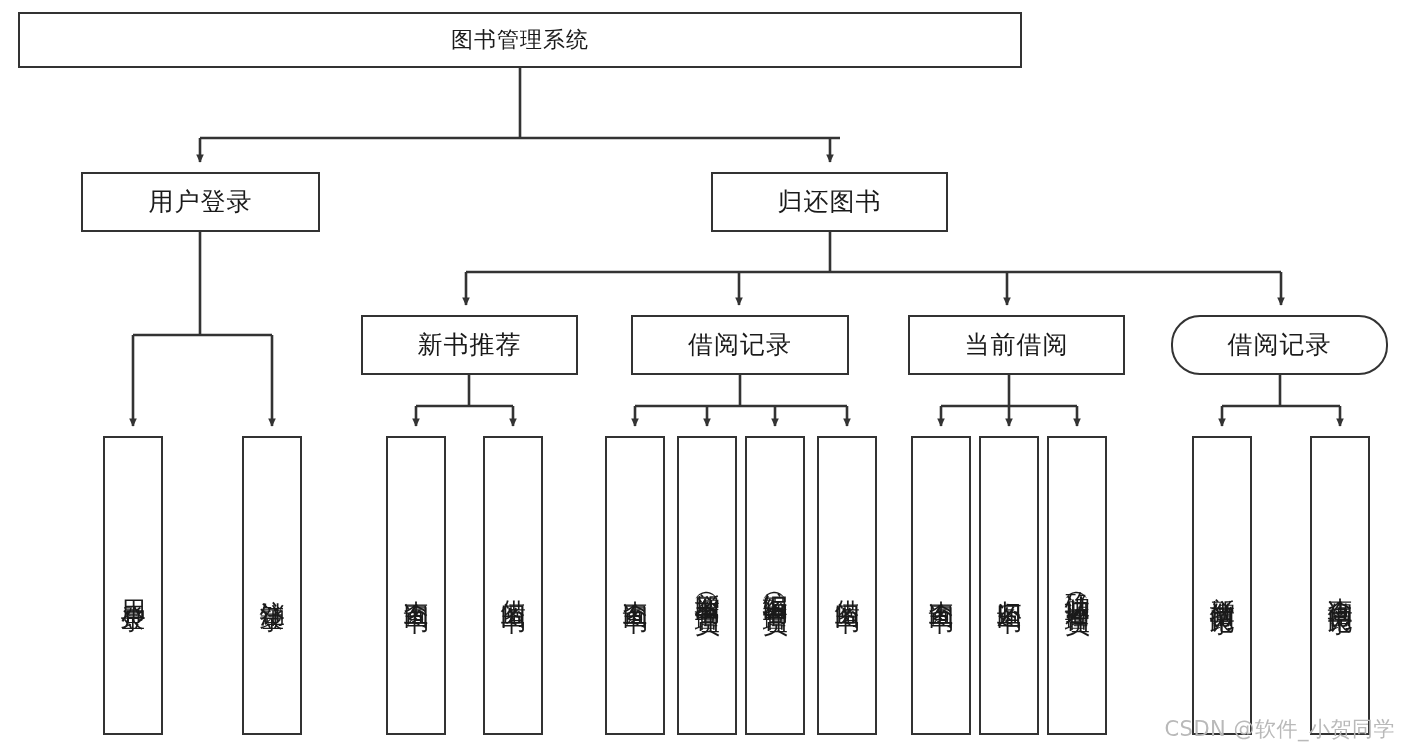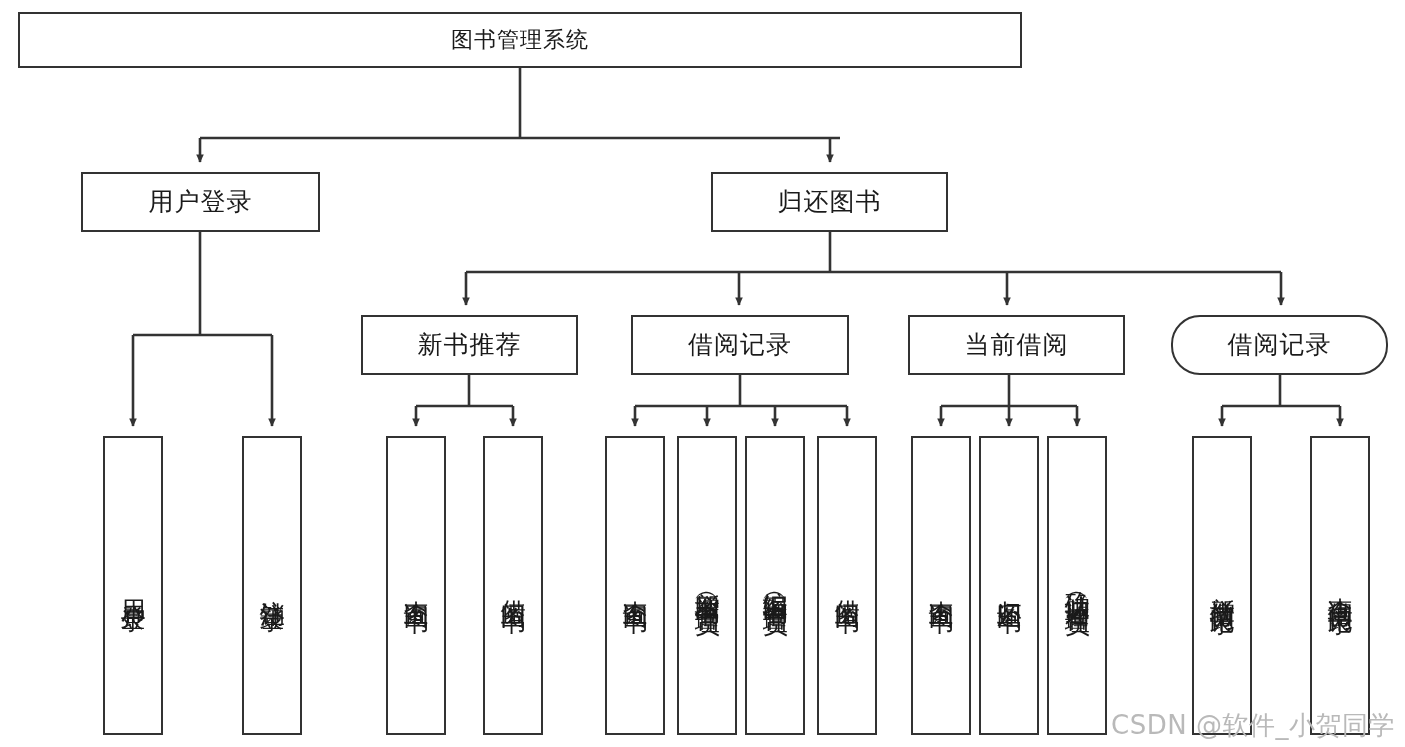--- a/index.html
+++ b/index.html
@@ -53,21 +53,21 @@
     left: 0;
     top: 0;
     width: 1405px;
     height: 747px;
     pointer-events: none;
   }
   .watermark {
     position: absolute;
     right: 10px;
     bottom: 4px;
-    font-size: 26px;
+    font-size: 21px;
     color: #b9b9b9;
     letter-spacing: 0.5px;
     white-space: nowrap;
     font-family: "DejaVu Sans", "Liberation Sans", sans-serif;
   }
 </style>
 </head>
 <body>
 
 <div id="canvas">

